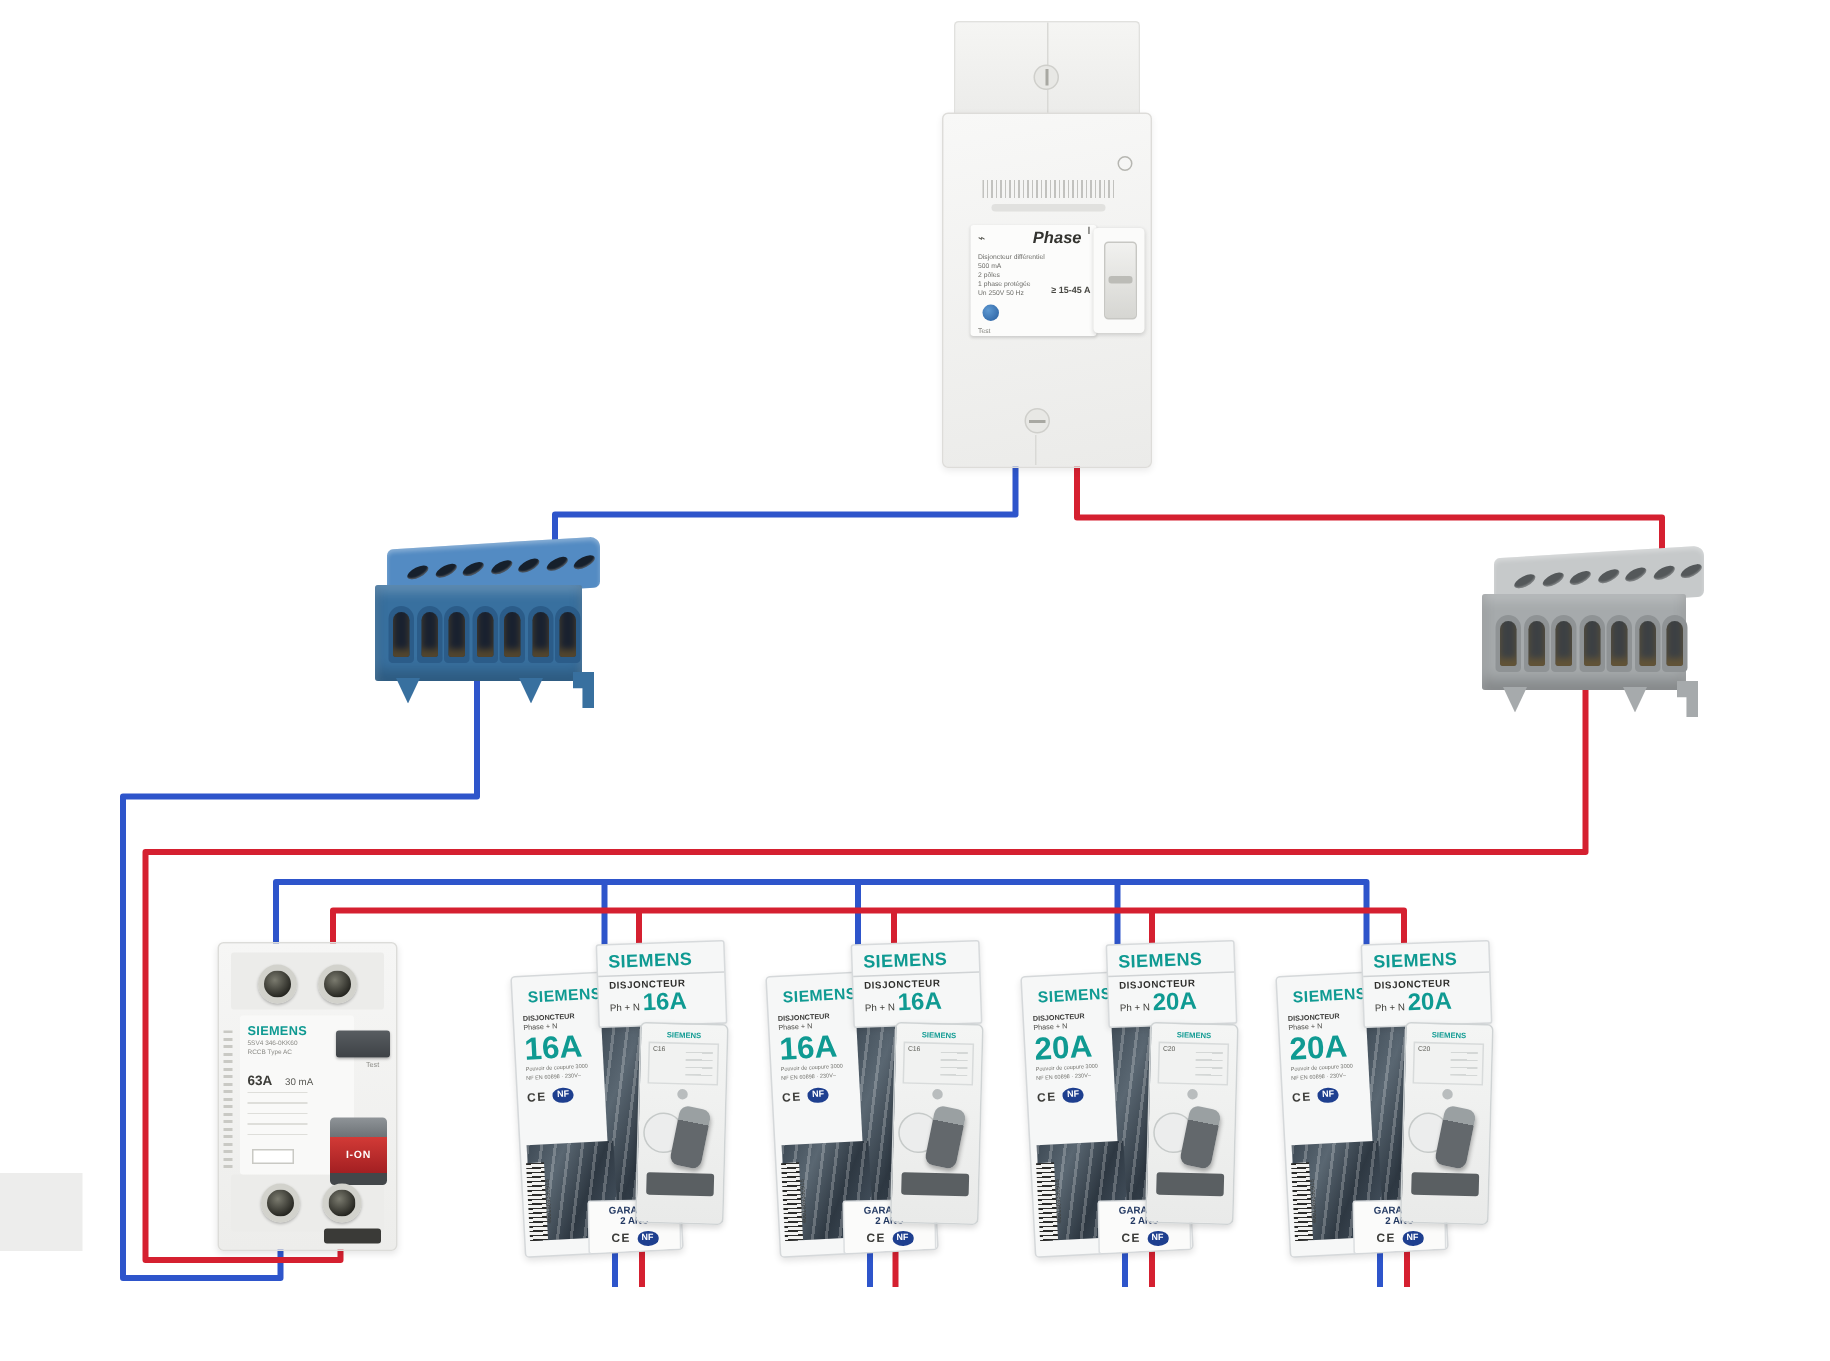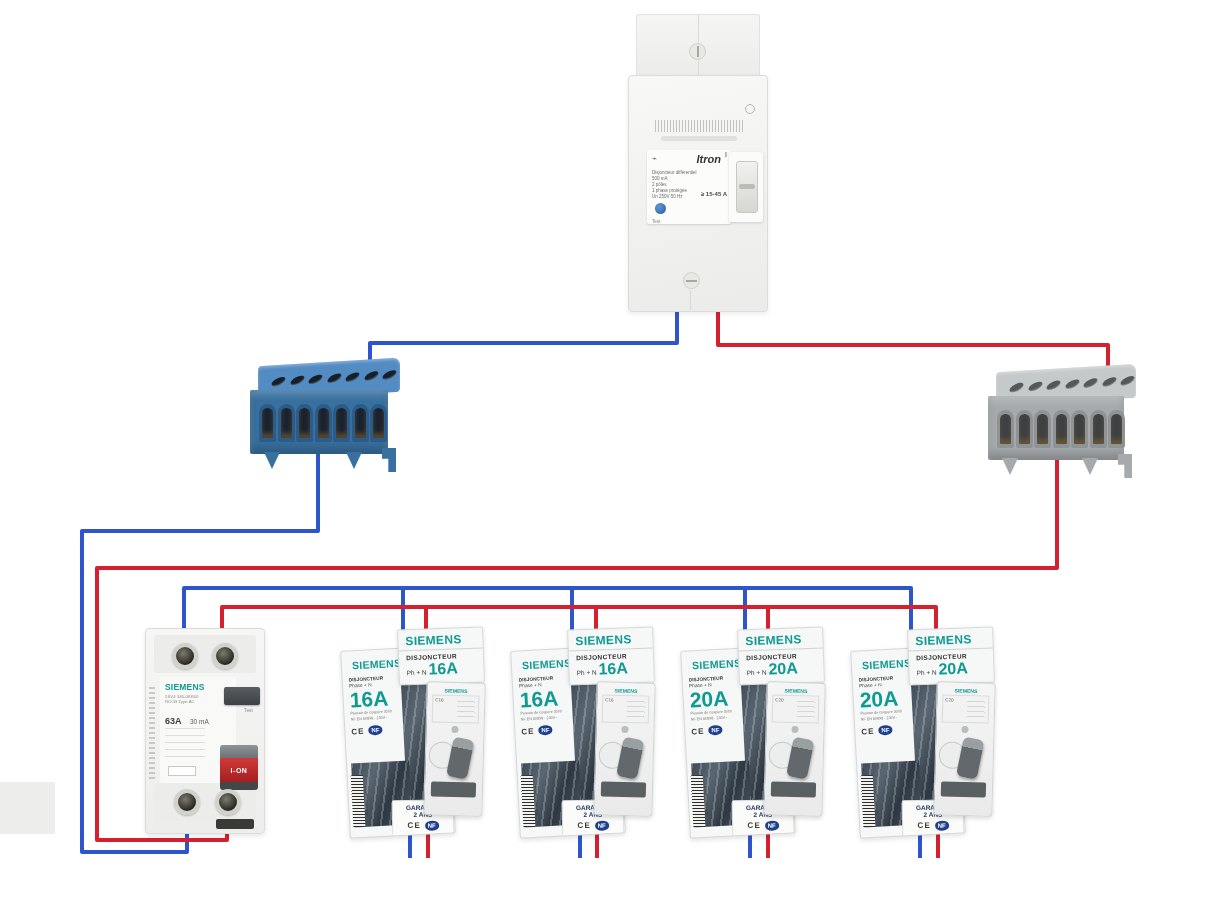--- a/index.html
+++ b/index.html
@@ -143,21 +143,21 @@
   <div class="comp meter">
     <div class="meter-top">
       <div class="screw-slot m-screw1"></div>
     </div>
     <div class="meter-body">
       <div class="m-barcode"></div>
       <div class="m-blur"></div>
       <div class="m-ico"></div>
       <div class="m-label">
         <span class="m-squig">⌁</span>
-        <div class="m-logo">Itron</div>
+        <div class="m-logo">Phase</div>
         <div class="m-on">I</div>
         <div class="m-lines" id="meter-lines">
             <div>Disjoncteur différentiel</div>
             <div>500 mA</div>
             <div>2 pôles</div>
             <div>1 phase protégée</div>
             <div>Un 250V 50 Hz</div>
           </div>
         <div class="m-rating">≥ 15-45 A</div>
         <div class="m-test-btn"></div>

